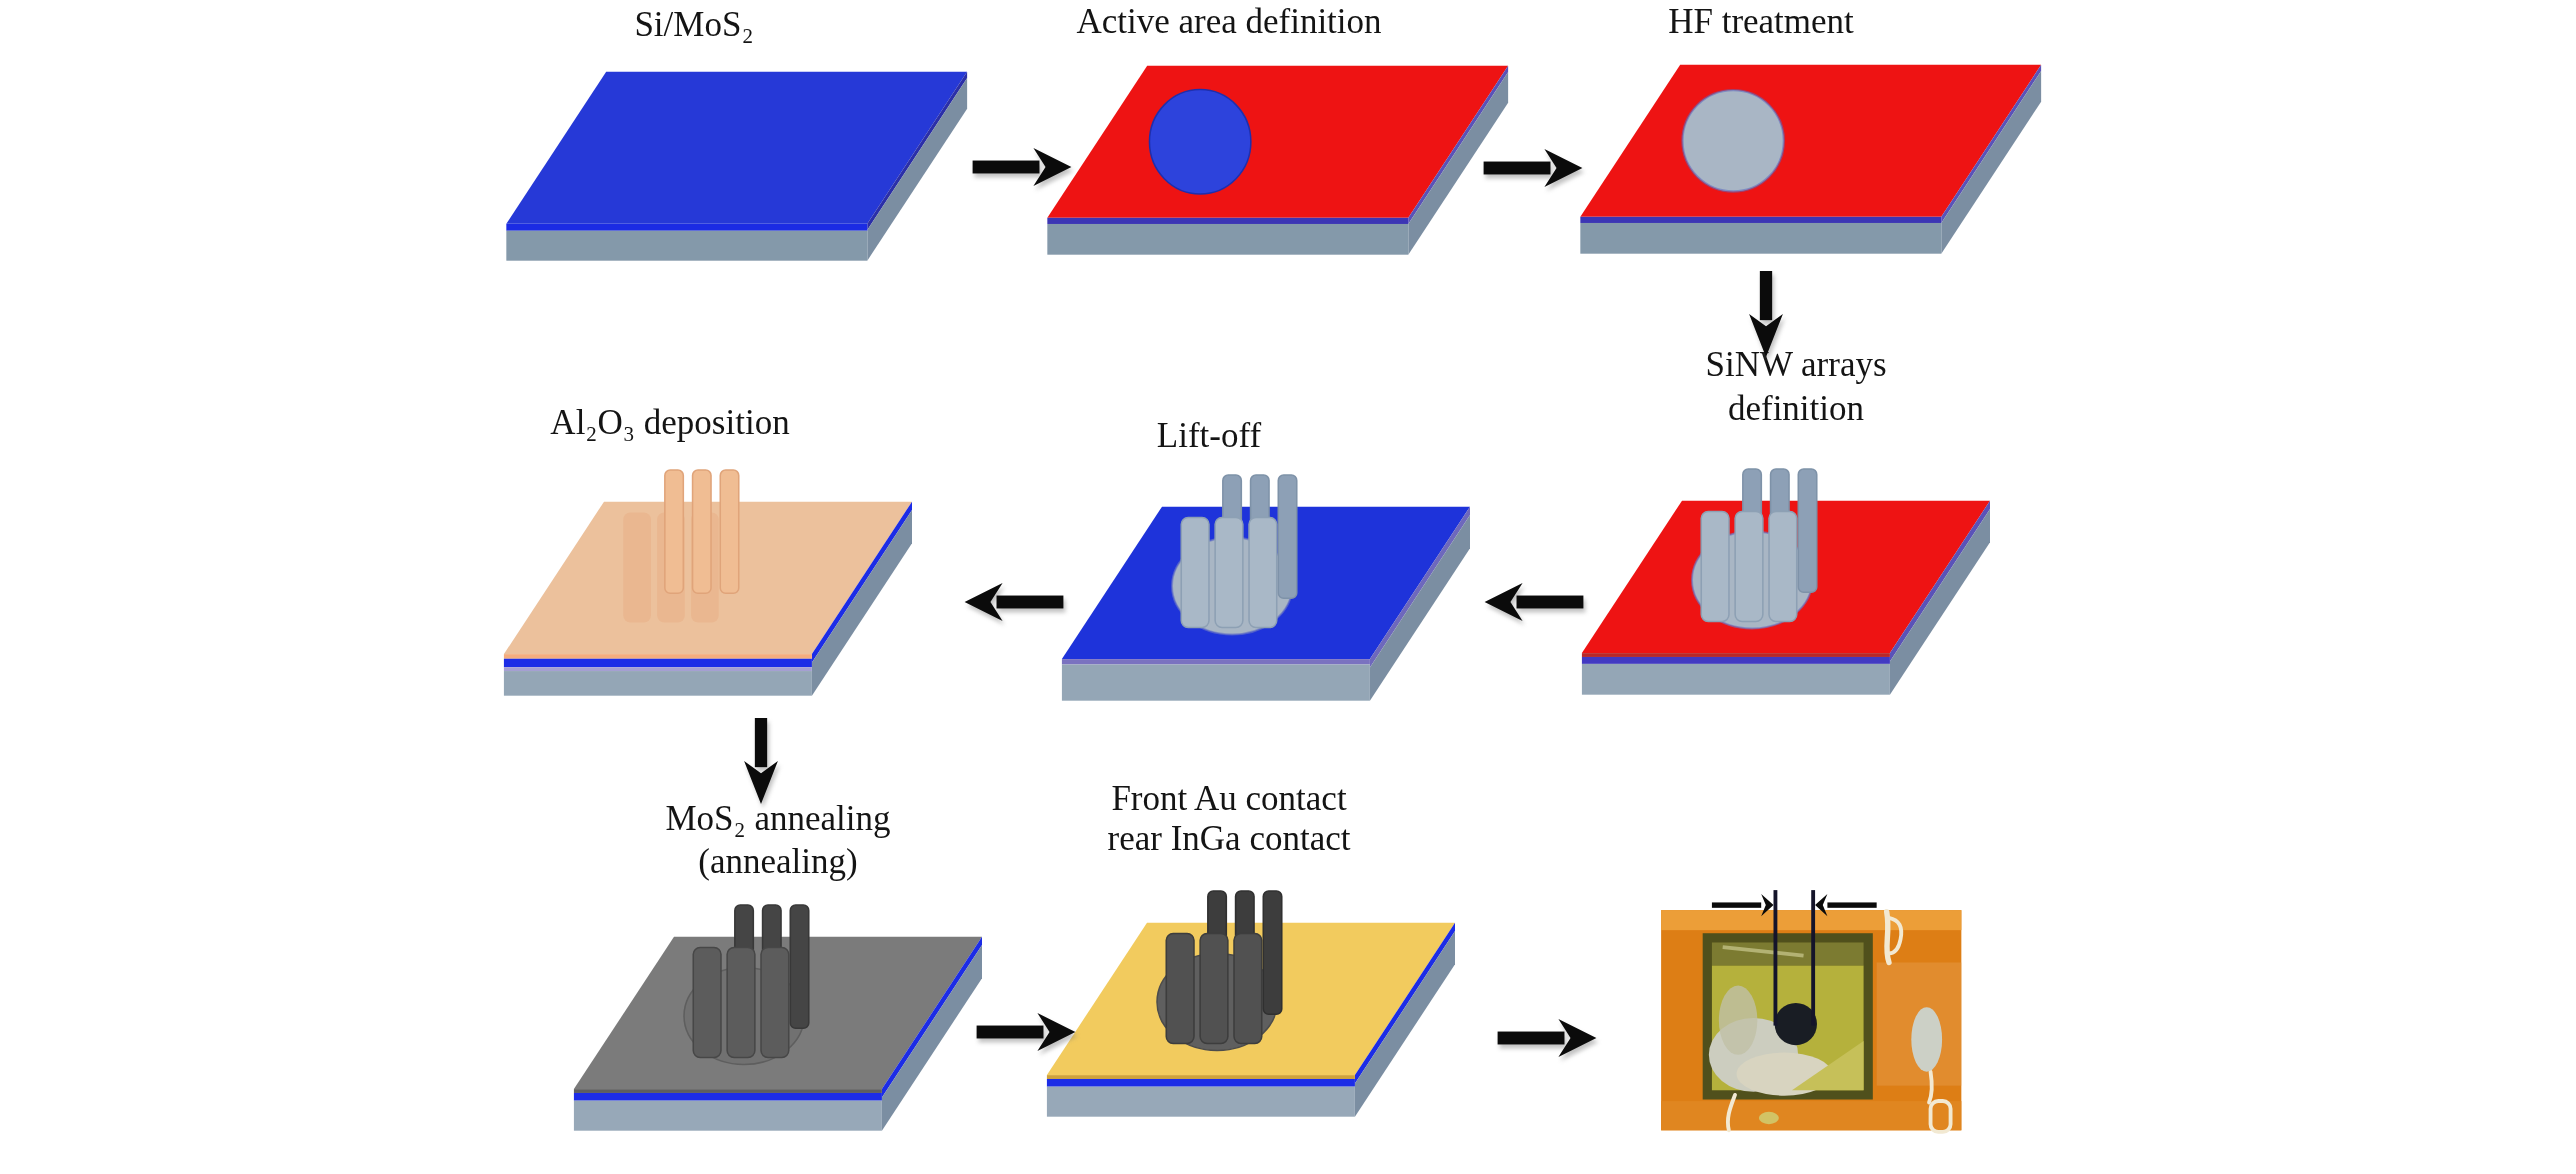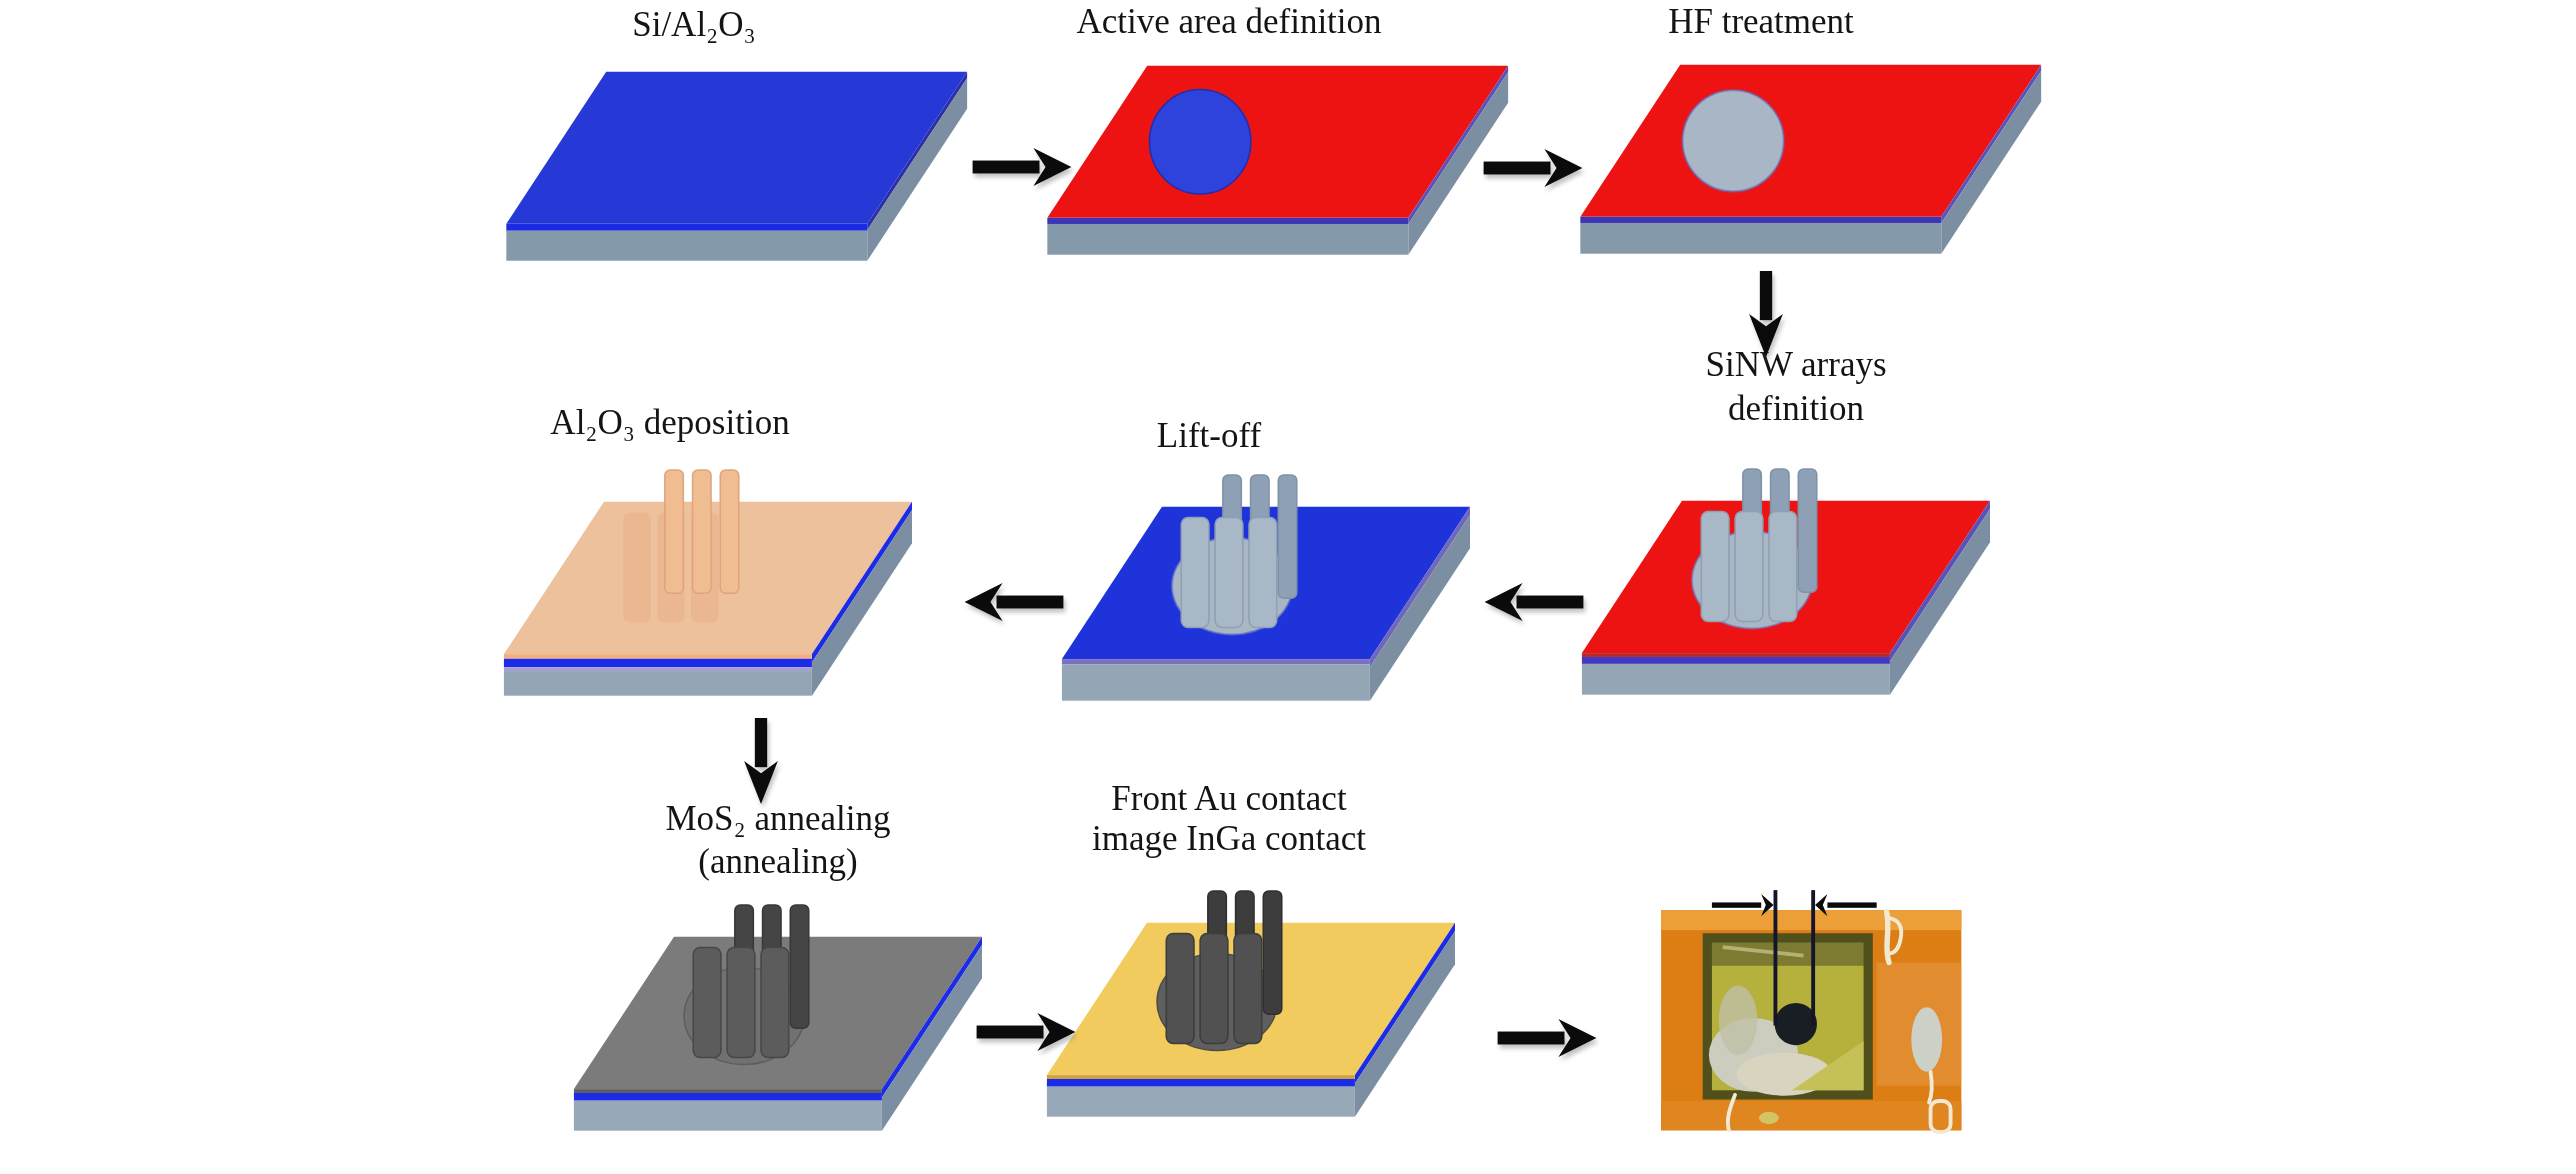--- a/index.html
+++ b/index.html
@@ -15,21 +15,21 @@
   .abs{position:absolute;}
   .arrow{filter:drop-shadow(2.3px 4.6px 2.3px rgba(120,120,120,0.45));}
   svg{display:block;}
 </style>
 </head>
 <body>
 
 <div class="canvas">
 
   <div class="title" style="left:694px;top:3.1px">
-    <span class="tl">Si/Al₂O₃</span>
+    <span class="tl">Si/MoS₂</span>
   </div>
   <div class="title" style="left:1229px;top:0">
     <span class="tl">Active area definition</span>
   </div>
   <div class="title" style="left:1761px;top:0">
     <span class="tl">HF treatment</span>
   </div>
   <div class="title" style="left:1796px;top:343px;line-height:44px">
     <span class="tl">SiNW arrays</span>
     <span class="tl">definition</span>
@@ -39,21 +39,21 @@
   </div>
   <div class="title" style="left:670px;top:401px">
     <span class="tl">Al₂O₃ deposition</span>
   </div>
   <div class="title" style="left:778px;top:797px">
     <span class="tl">MoS₂ annealing</span>
     <span class="tl">(annealing)</span>
   </div>
   <div class="title" style="left:1229px;top:779px;line-height:40px">
     <span class="tl">Front Au contact</span>
-    <span class="tl">image InGa contact</span>
+    <span class="tl">rear InGa contact</span>
   </div>
 
   <svg class="abs" style="left:505px;top:71px" width="465" height="192" viewBox="0 0 604 250">
     <polygon points="131,1 601,1 471,199 1,199" fill="#2639d7"></polygon>
     <polygon points="601,1 471,199 471,207 601,9" fill="#2b2fa8"></polygon>
     <polygon points="601,9 471,207 471,247 601,49" fill="#7b8ea2"></polygon>
     <rect x="1" y="199" width="470" height="9" fill="#1b2be4"></rect>
     <rect x="1" y="208" width="470" height="39" fill="#8499aa"></rect>
   </svg>
 

